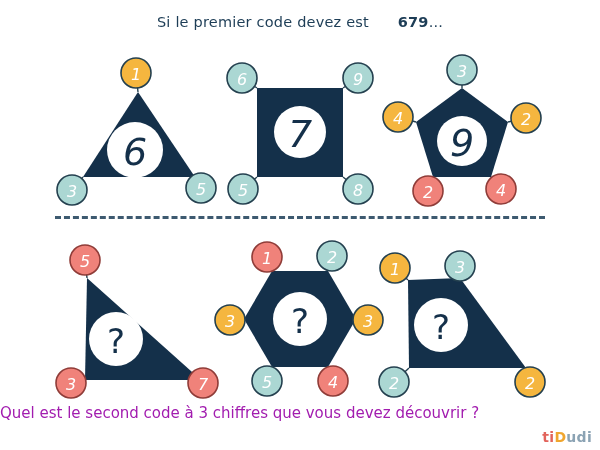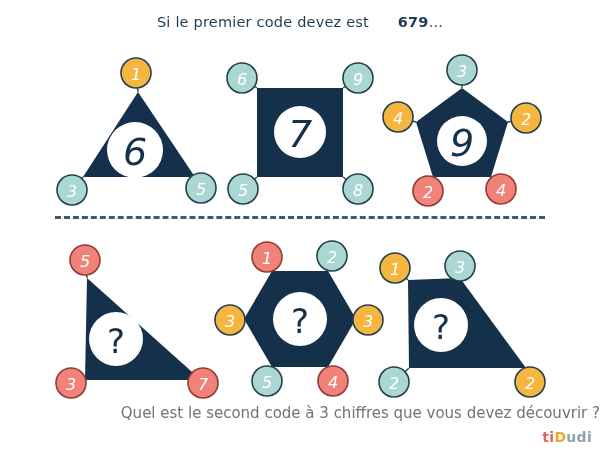--- a/index.html
+++ b/index.html
@@ -12,22 +12,22 @@
     font-size:14.5px;color:#1d3d56;letter-spacing:.2px;
   }
   .title .code{font-weight:bold;margin-left:24px;}
   .shape-box{position:absolute;}
   .shape-box svg{overflow:visible;display:block;}
   .divider{
     position:absolute;top:216px;left:55px;width:490px;height:0;
     border-top:3px dashed #3d5a70;
   }
   .question{
-    position:absolute;top:404px;left:0;width:100%;text-align:right;
-    font-size:15px;color:#737373;
+    position:absolute;top:404px;left:0;width:100%;text-align:left;
+    font-size:15px;color:#a21caf;
   }
   .logo{
     position:absolute;top:429px;right:8px;font-size:14px;font-weight:bold;
     letter-spacing:.3px;
   }
   .logo .p1{color:#e2645c;}
   .logo .p2{color:#f0a62e;}
   .logo .p3{color:#8ba3b4;}
 </style>
 </head>

